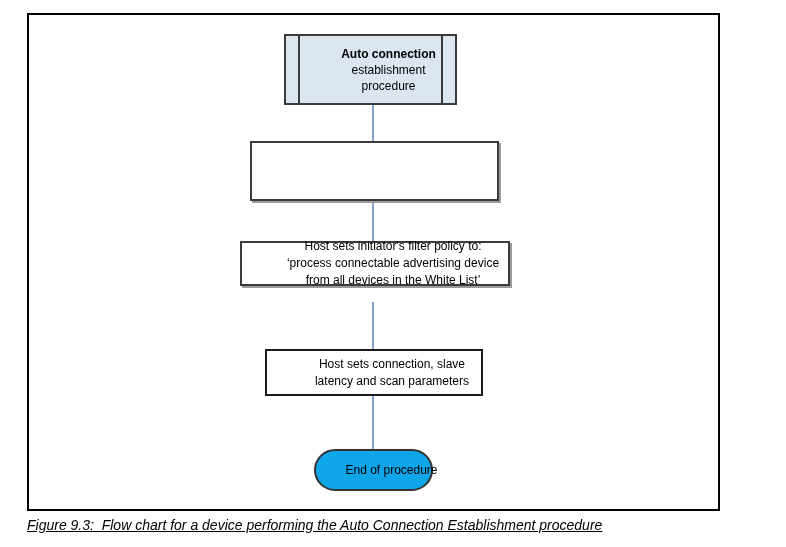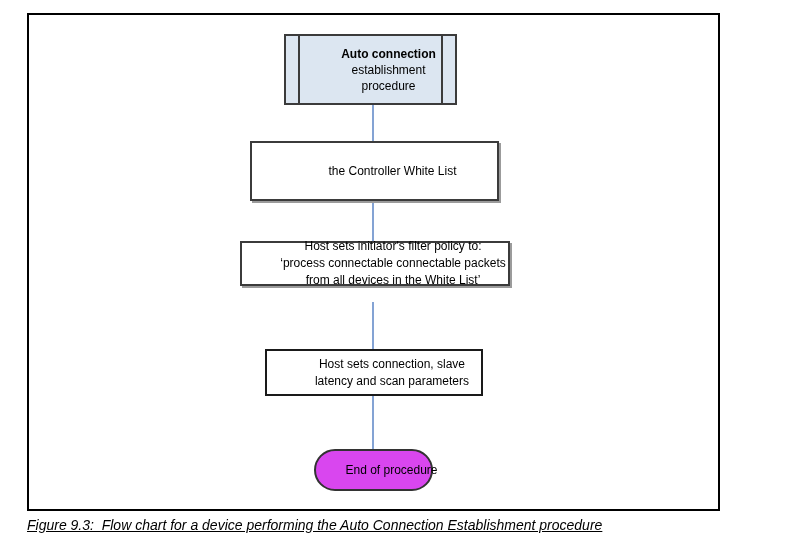--- a/index.html
+++ b/index.html
@@ -66,21 +66,21 @@
   }
   .shadowed { box-shadow: 2px 2px 0 #9b9b9b; }
   .step1 { left: 250px; top: 141px; width: 249px; height: 60px; }
   .step2 { left: 240px; top: 241px; width: 270px; height: 45px; }
   .step3 { left: 265px; top: 349px; width: 218px; height: 47px; border-color: #1a1a1a; }
   .terminator {
     left: 314px;
     top: 449px;
     width: 119px;
     height: 42px;
-    background: #d946ef;
+    background: #0ea5e9;
     border: 2px solid #333333;
     border-radius: 21px;
   }
   .connector {
     position: absolute;
     left: 372px;
     width: 2px;
     background: #84a3d4;
     z-index: 1;
   }
@@ -111,28 +111,27 @@
     <span class="bar left"></span>
     <span class="bar right"></span>
     <span class="ln bold">Auto connection</span>
     <span class="ln">establishment</span>
     <span class="ln">procedure</span>
   </div>
 
   <div class="connector conn1"></div>
 
   <div class="node proc shadowed step1">
-    <span class="ln">the Controller White List</span>
   </div>
 
   <div class="connector conn2"></div>
 
   <div class="node proc shadowed step2">
     <span class="ln">Host sets initiator's filter policy to:</span>
-    <span class="ln">‘process connectable connectable packets</span>
+    <span class="ln">‘process connectable advertising device</span>
     <span class="ln">from all devices in the White List’</span>
   </div>
 
   <div class="connector conn3"></div>
 
   <div class="node proc step3">
     <span class="ln">Host sets connection, slave</span>
     <span class="ln">latency and scan parameters</span>
   </div>
 

